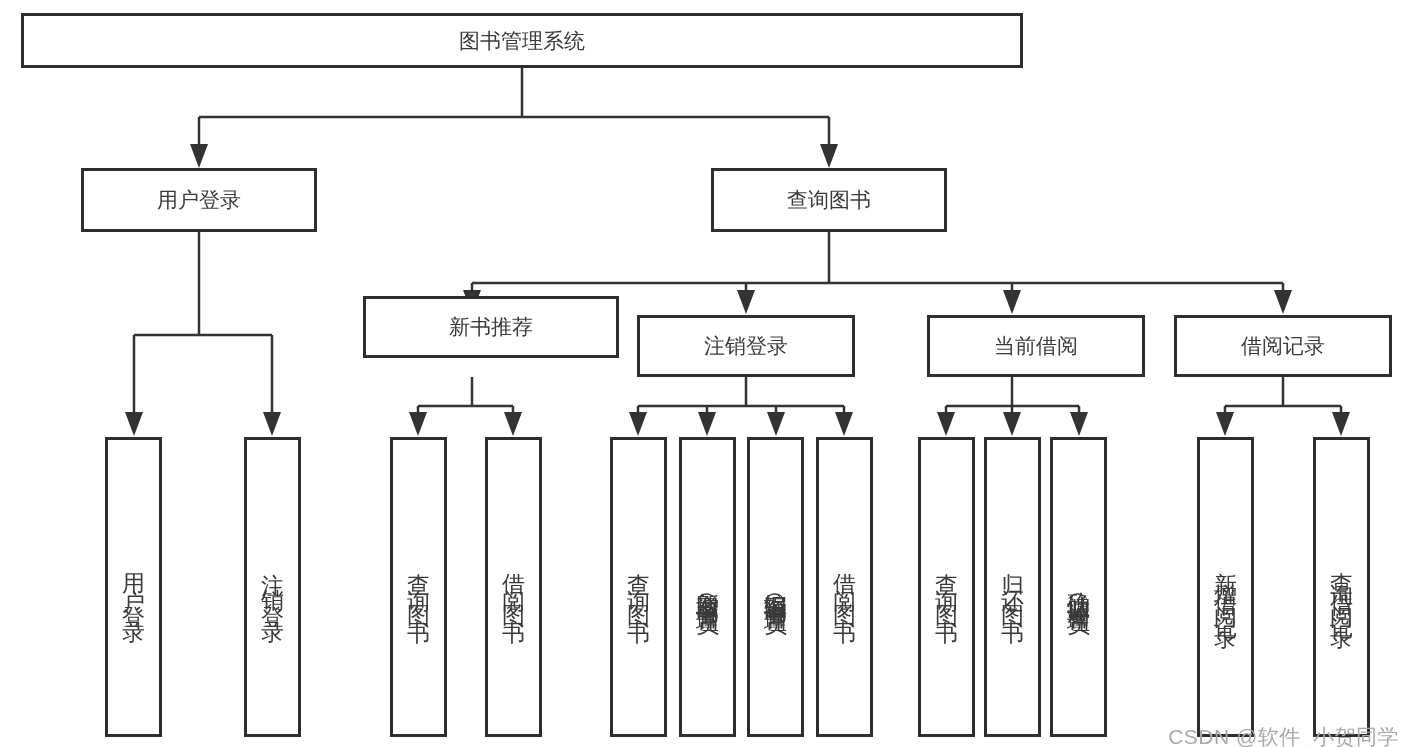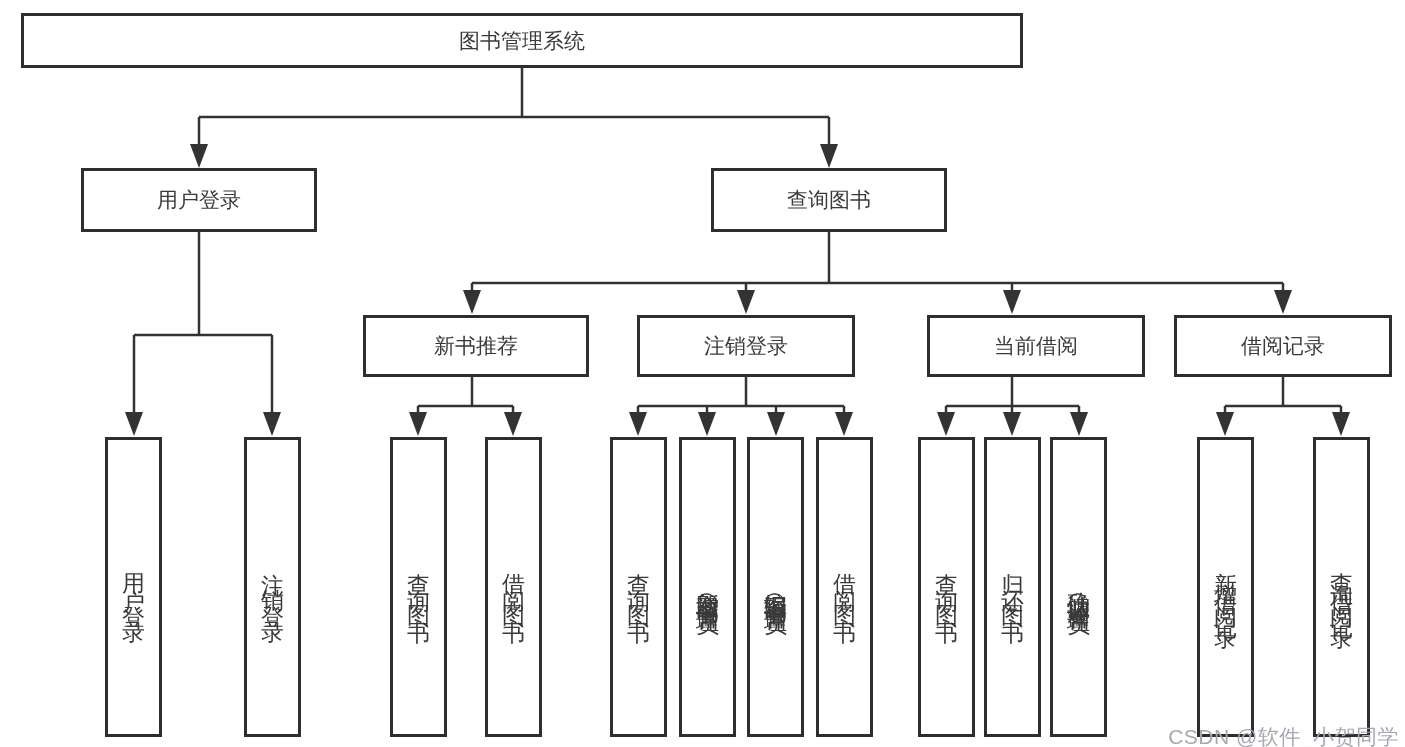--- a/index.html
+++ b/index.html
@@ -100,21 +100,21 @@
     <span>图书管理系统</span>
   </div>
 
   <div class="box" style="left:81px;top:168px;width:236px;height:64px;">
     <span>用户登录</span>
   </div>
   <div class="box" style="left:711px;top:168px;width:236px;height:64px;">
     <span>查询图书</span>
   </div>
 
-  <div class="box" style="left:363px;top:315px;width:226px;height:62px;">
+  <div class="box" style="left:363px;top:296px;width:256px;height:62px;">
     <span>新书推荐</span>
   </div>
   <div class="box" style="left:637px;top:315px;width:218px;height:62px;">
     <span>注销登录</span>
   </div>
   <div class="box" style="left:903px;top:315px;width:218px;height:62px;margin-left:24px;">
     <span>当前借阅</span>
   </div>
   <div class="box" style="left:1174px;top:315px;width:218px;height:62px;">
     <span>借阅记录</span>

